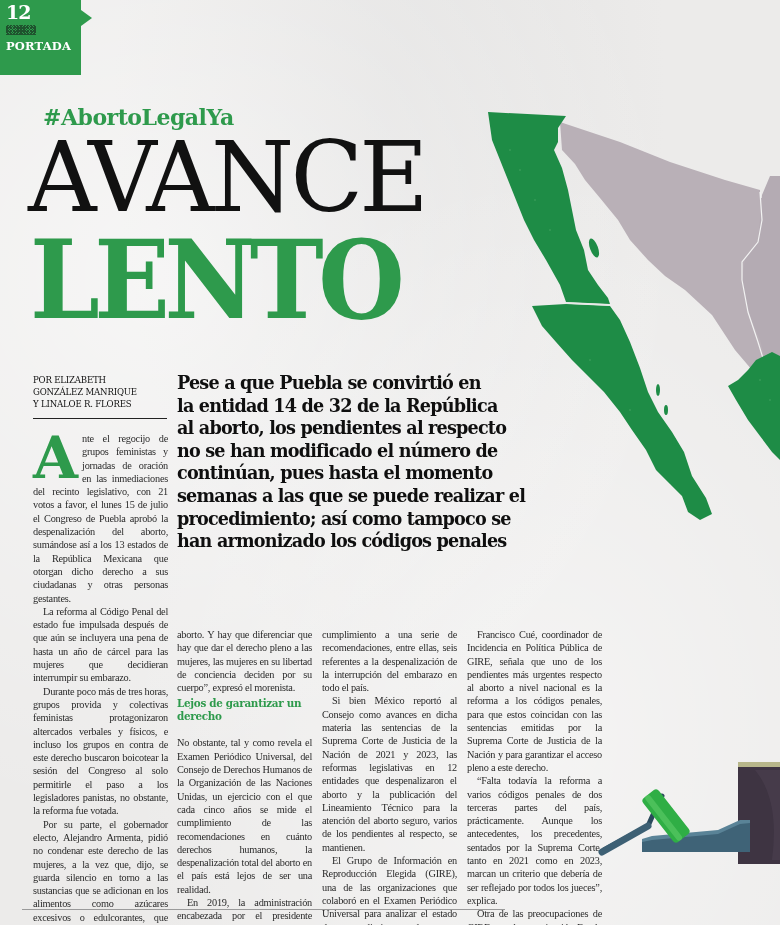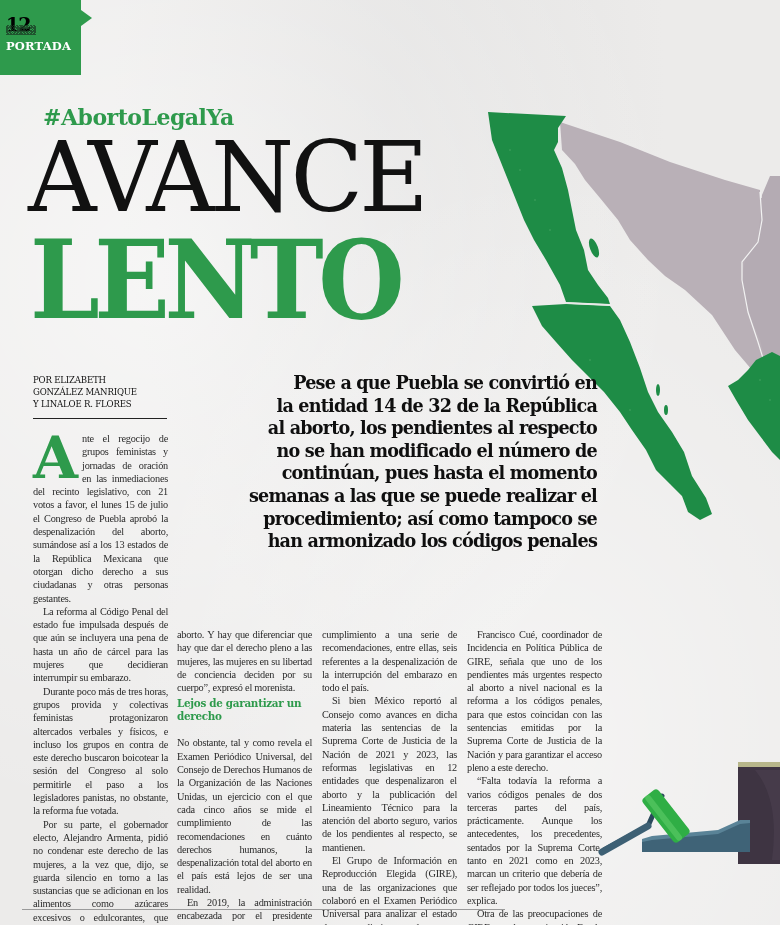--- a/index.html
+++ b/index.html
@@ -21,21 +21,21 @@
     background: #2e9a4c;
   }
   .section-tag::after {
     content: ""; position: absolute; right: -11px; top: 10px;
     border-top: 8px solid transparent; border-bottom: 8px solid transparent;
     border-left: 11px solid #2e9a4c;
   }
   .page-number {
     position: absolute; left: 6px; top: 1px;
     font-family: "DejaVu Serif", serif; font-weight: 900; font-size: 19px;
-    color: #000000; letter-spacing: -1px; margin-top: 12px;
+    color: #ffffff; letter-spacing: -1px;
   }
   .pattern {
     position: absolute; left: 6px; top: 25px; width: 30px; height: 10px;
     background-image: repeating-linear-gradient(45deg, #1a3b24 0 1px, transparent 1px 2px),
                       repeating-linear-gradient(-45deg, #1a3b24 0 1px, transparent 1px 2px);
     opacity: .75;
   }
   .section-name {
     position: absolute; left: 6px; top: 39px;
     font-family: "DejaVu Serif", serif; font-weight: 700; font-size: 11.5px;
@@ -71,21 +71,21 @@
     line-height: 12px; letter-spacing: -0.2px; color: #111;
   }
   .byline-rule {
     position: absolute; left: 33px; top: 418px; width: 134px; height: 1px; background: #222;
   }
 
   
   .dek {
     position: absolute; left: 177px; top: 372px; width: 420px;
     font-family: "DejaVu Serif", serif; font-weight: 900; font-size: 17.6px;
-    line-height: 22.6px; letter-spacing: -0.8px; color: #0f0f0f; text-align: right;
+    line-height: 22.6px; letter-spacing: -0.8px; color: #0f0f0f;
   }
   .dek span { display: block; white-space: nowrap; }
 
   
   .col {
     position: absolute; width: 135px;
     font-family: "Liberation Serif", serif; font-size: 10.3px;
     line-height: 13.3px; color: #2a2a2a; letter-spacing: -0.25px;
   }
   .col p { text-align: justify; text-indent: 10px; }

